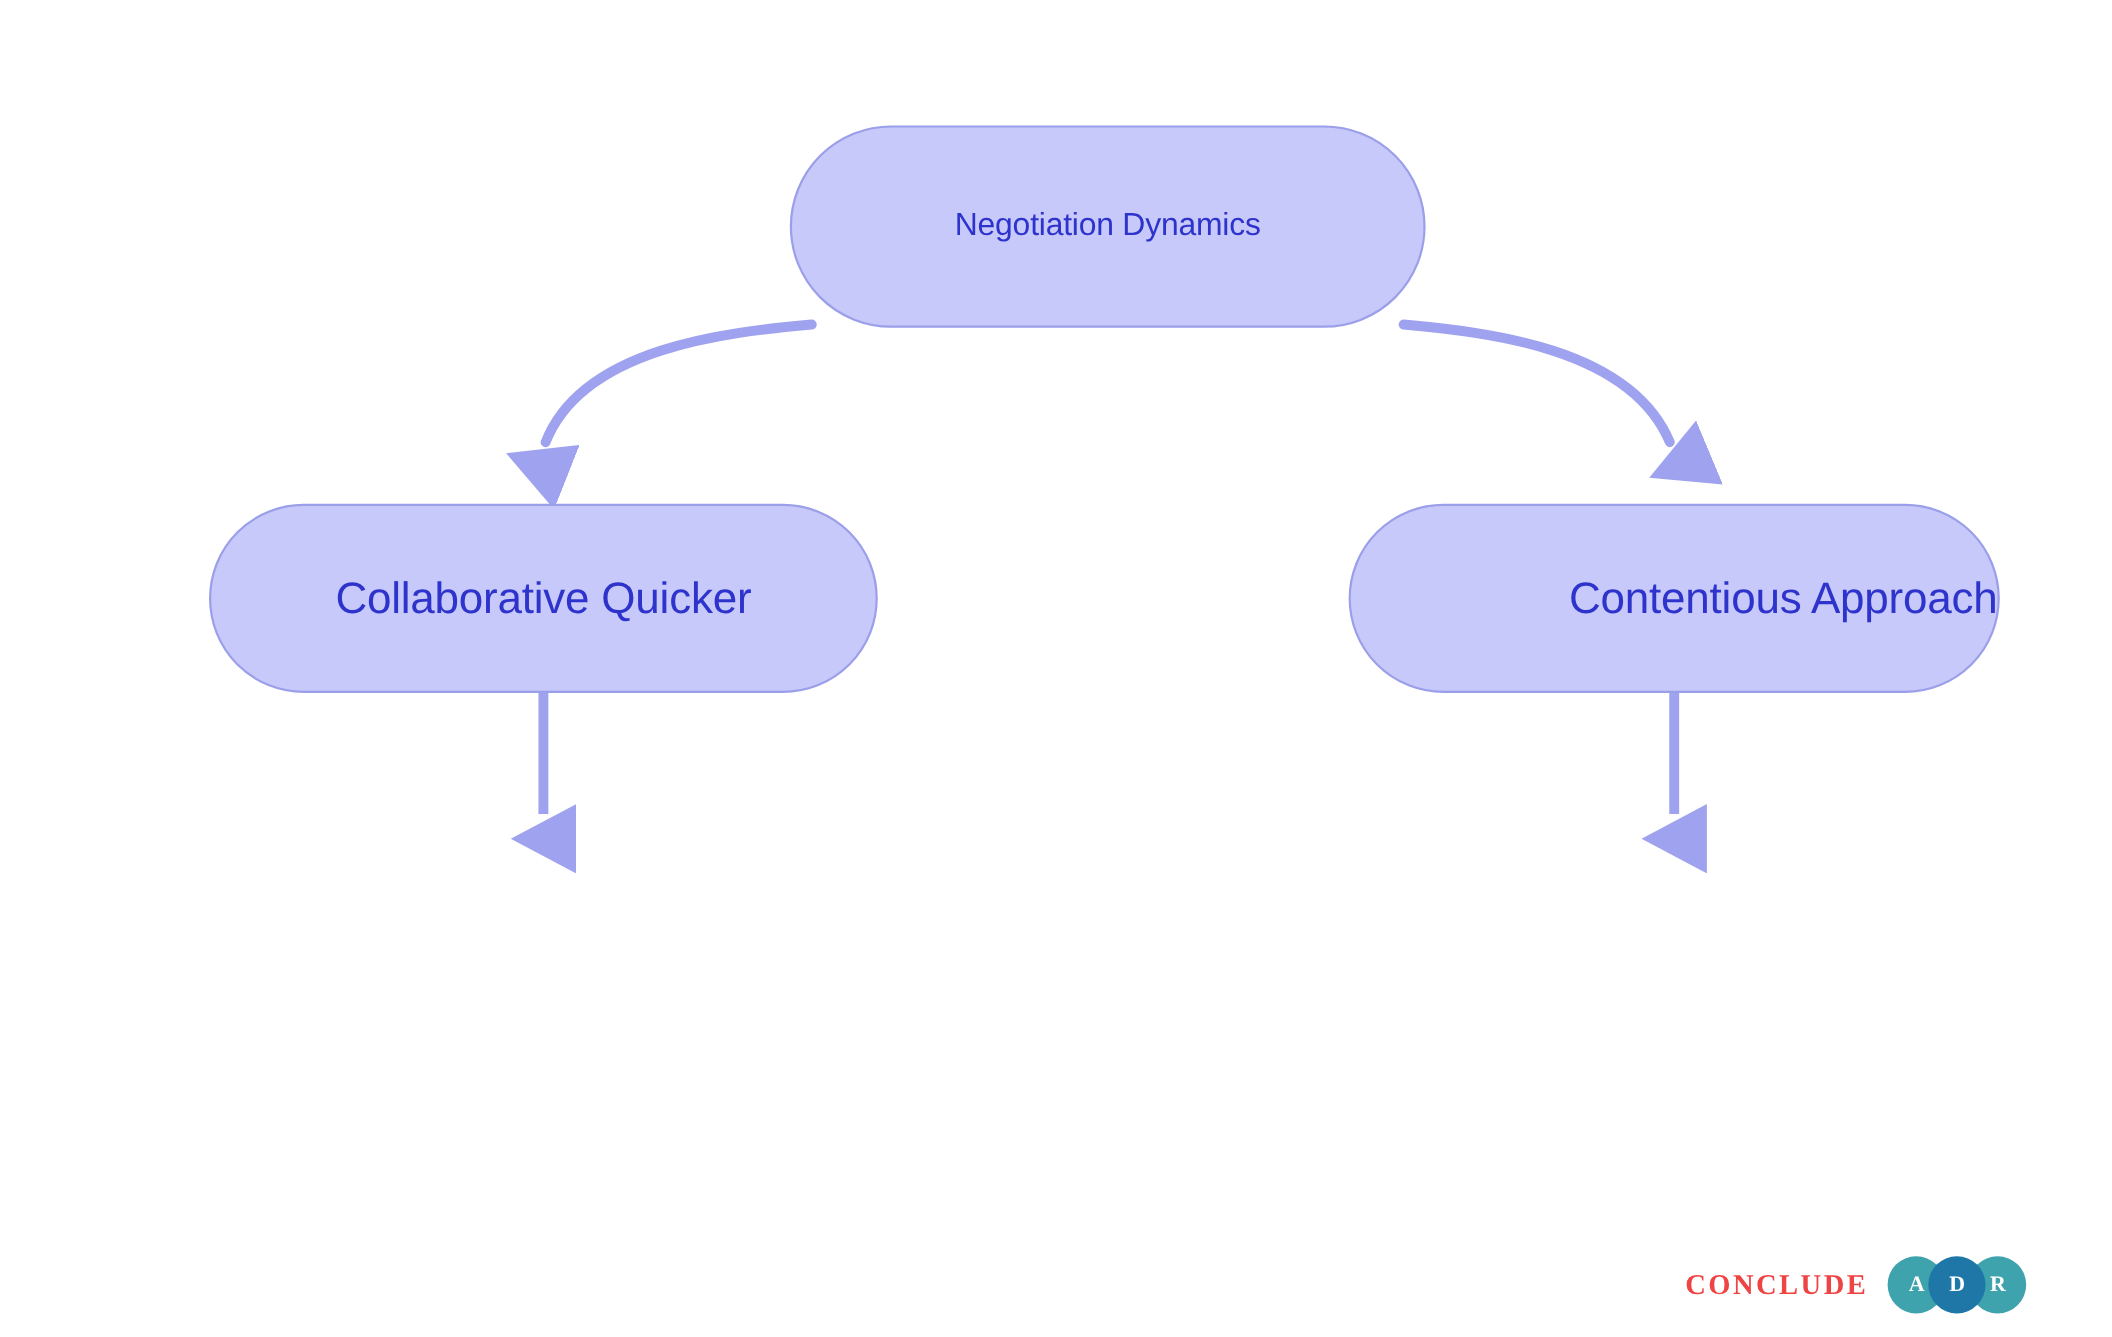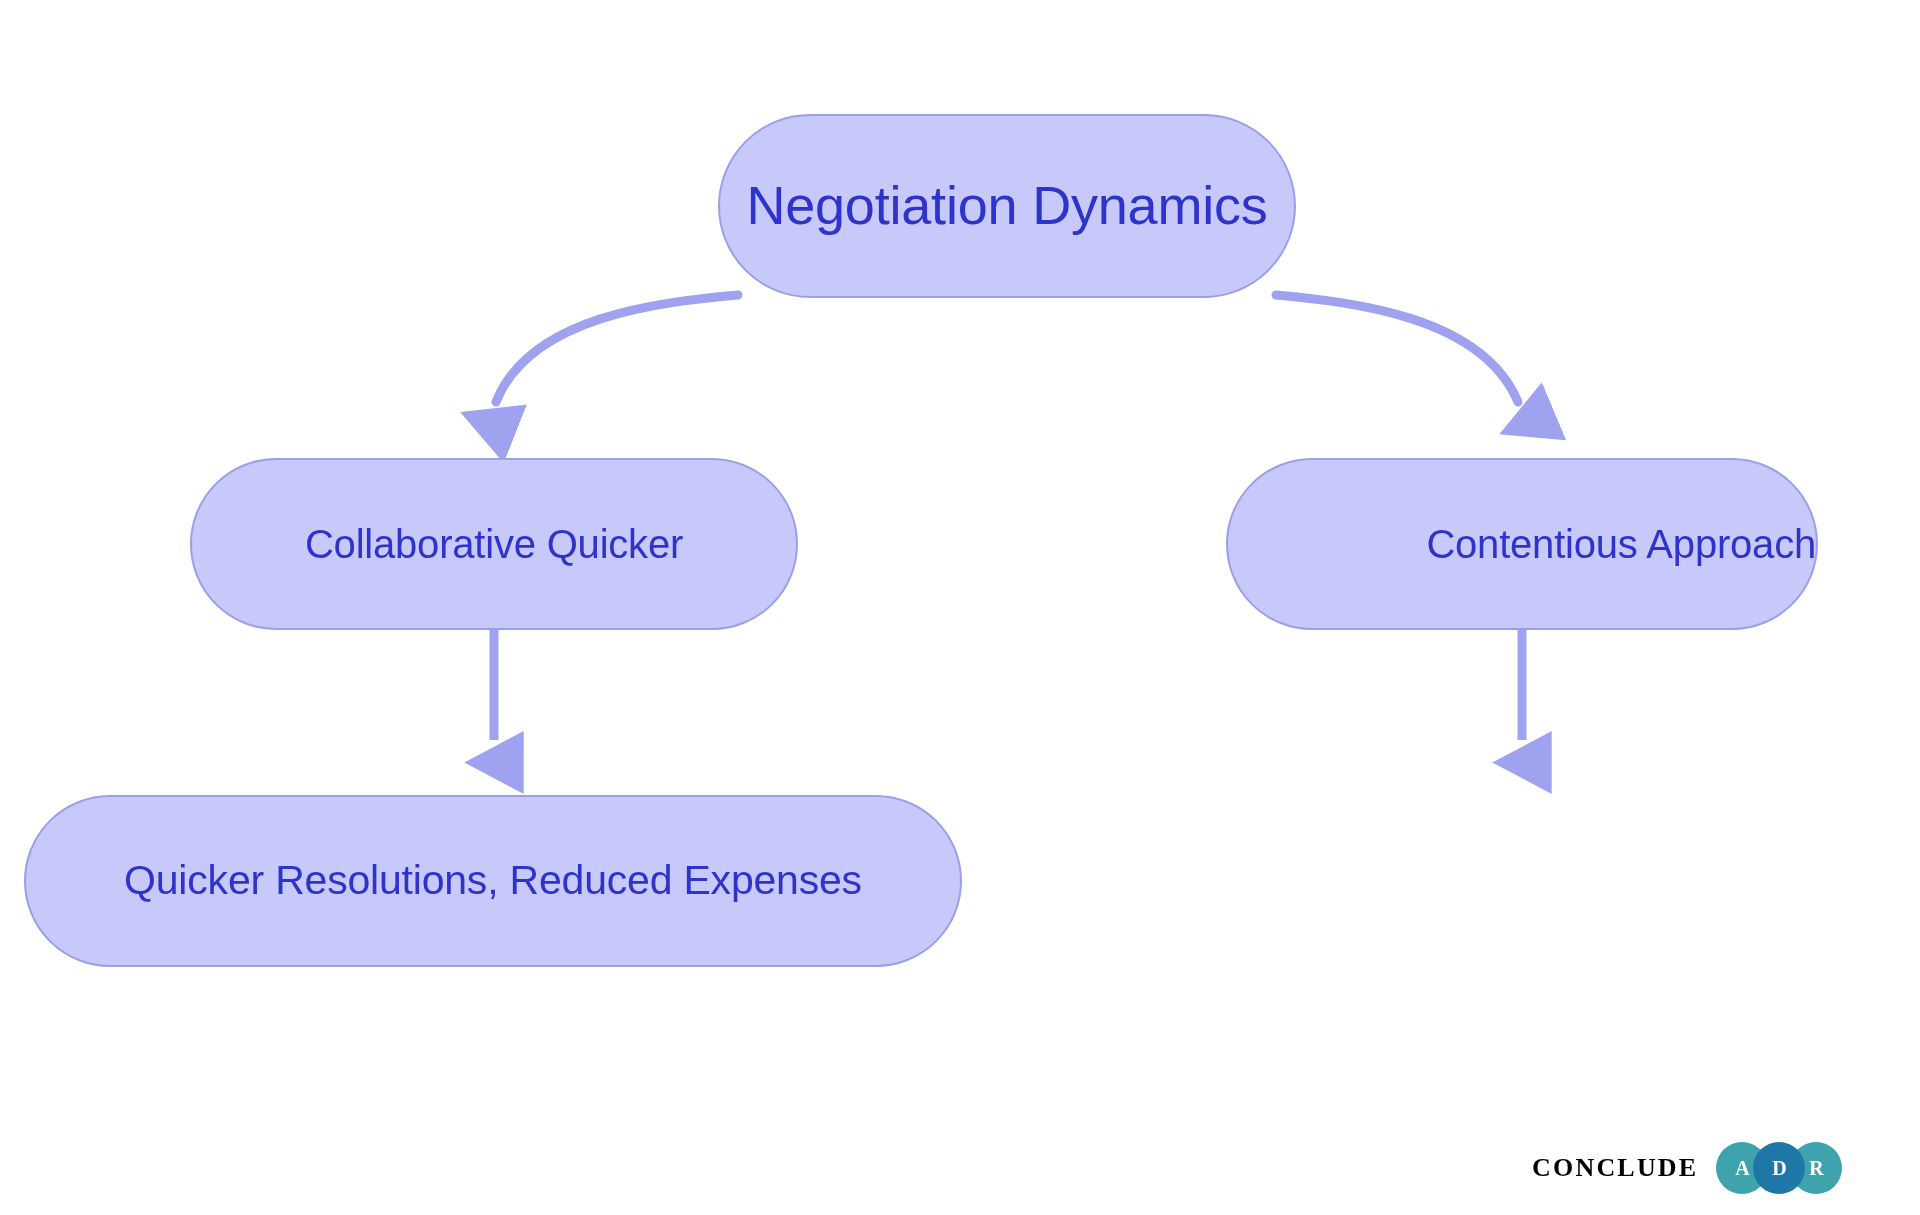--- a/index.html
+++ b/index.html
@@ -56,21 +56,21 @@
     line-height: 1.1;
     white-space: nowrap;
   }
 
   #node-root {
     left: 718px;
     top: 114px;
     width: 578px;
     height: 184px;
   }
-  #node-root .node-label { font-size: 54px; }
+  #node-root .node-label { font-size: 29px; }
 
   #node-collaborative {
     left: 190px;
     top: 458px;
     width: 608px;
     height: 172px;
   }
   #node-collaborative .node-label { font-size: 40px; }
 
   #node-contentious {
@@ -106,21 +106,21 @@
     height: 56px;
     display: flex;
     align-items: center;
     z-index: 3;
   }
   #brand-wordmark {
     font-family: "Liberation Serif", serif;
     font-weight: 700;
     font-size: 26px;
     letter-spacing: 2.2px;
-    color: #000000;
+    color: #ef4444;
     white-space: nowrap;
   }
   #brand-marks {
     position: relative;
     margin-left: 18px;
     width: 127px;
     height: 52px;
   }
   .brand-circle {
     position: absolute;
@@ -166,23 +166,20 @@
   </div>
 
   <div class="node" id="node-collaborative">
     <span class="node-label">Collaborative Quicker</span>
   </div>
 
   <div class="node" id="node-contentious">
     <span class="node-label">Contentious Approach</span>
   </div>
 
-  <div class="node" id="node-quicker">
-    <span class="node-label">Quicker Resolutions, Reduced Expenses</span>
-  </div>
 
 
   <div id="brand-logo">
     <span id="brand-wordmark">CONCLUDE</span>
     <span id="brand-marks">
       <span class="brand-circle" id="brand-circle-a">A</span>
       <span class="brand-circle" id="brand-circle-r">R</span>
       <span class="brand-circle" id="brand-circle-d">D</span>
     </span>
   </div>

